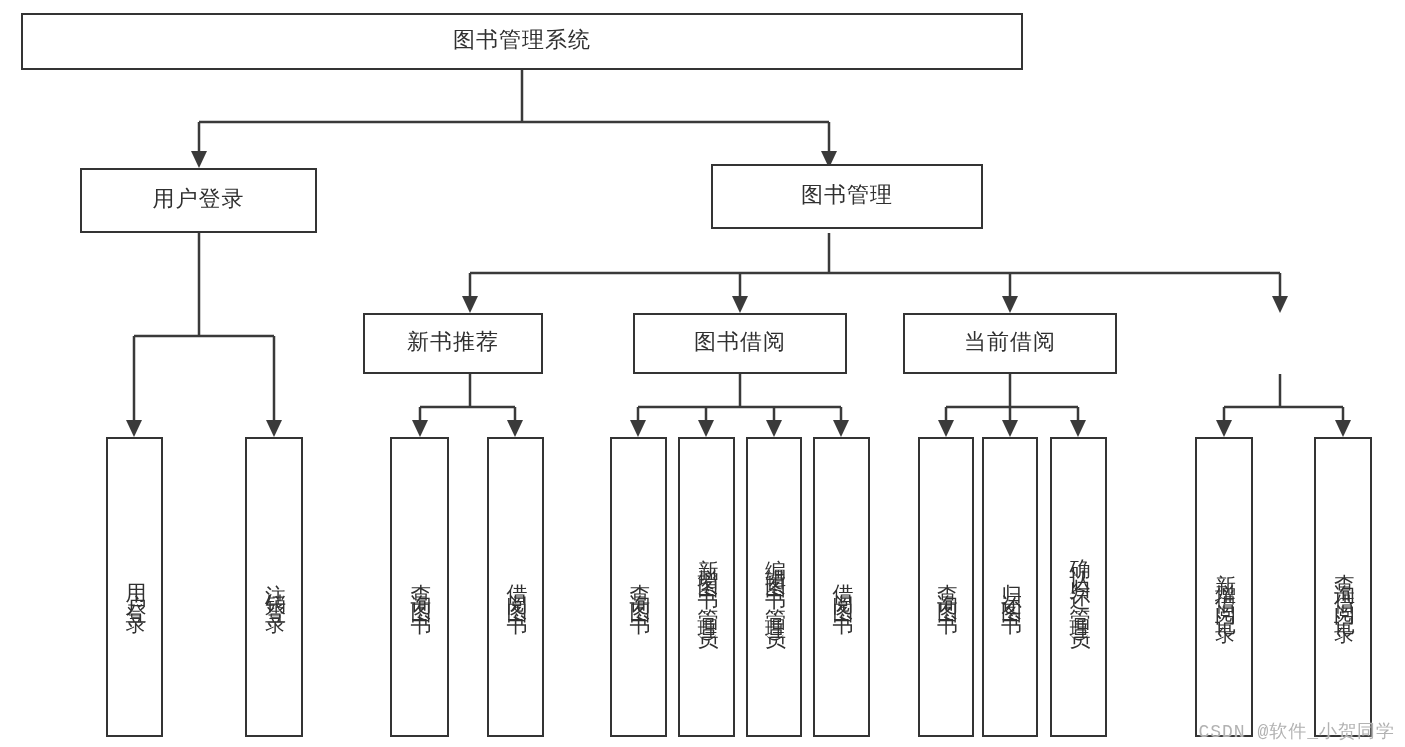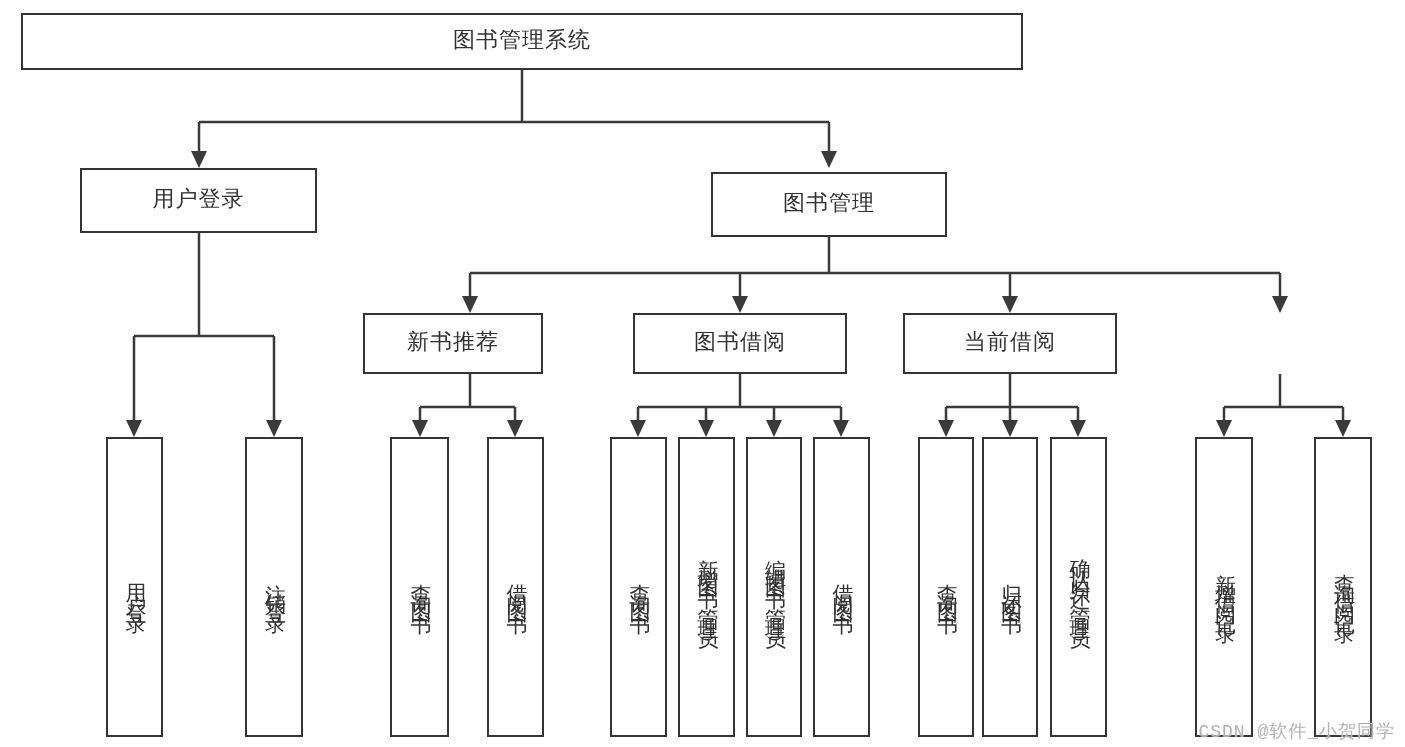--- a/index.html
+++ b/index.html
@@ -67,21 +67,21 @@
     </g>
   </svg>
 
   <div class="node" style="left:21px;top:13px;width:1002px;height:57px">
     <span class="label">图书管理系统</span>
   </div>
 
   <div class="node" style="left:80px;top:168px;width:237px;height:65px">
     <span class="label">用户登录</span>
   </div>
-  <div class="node" style="left:711px;top:172px;width:236px;height:65px">
+  <div class="node" style="left:711px;top:164px;width:272px;height:65px">
     <span class="label">图书管理</span>
   </div>
 
   <div class="node" style="left:363px;top:313px;width:180px;height:61px">
     <span class="label">新书推荐</span>
   </div>
   <div class="node" style="left:633px;top:313px;width:214px;height:61px">
     <span class="label">图书借阅</span>
   </div>
   <div class="node" style="left:903px;top:313px;width:214px;height:61px">

